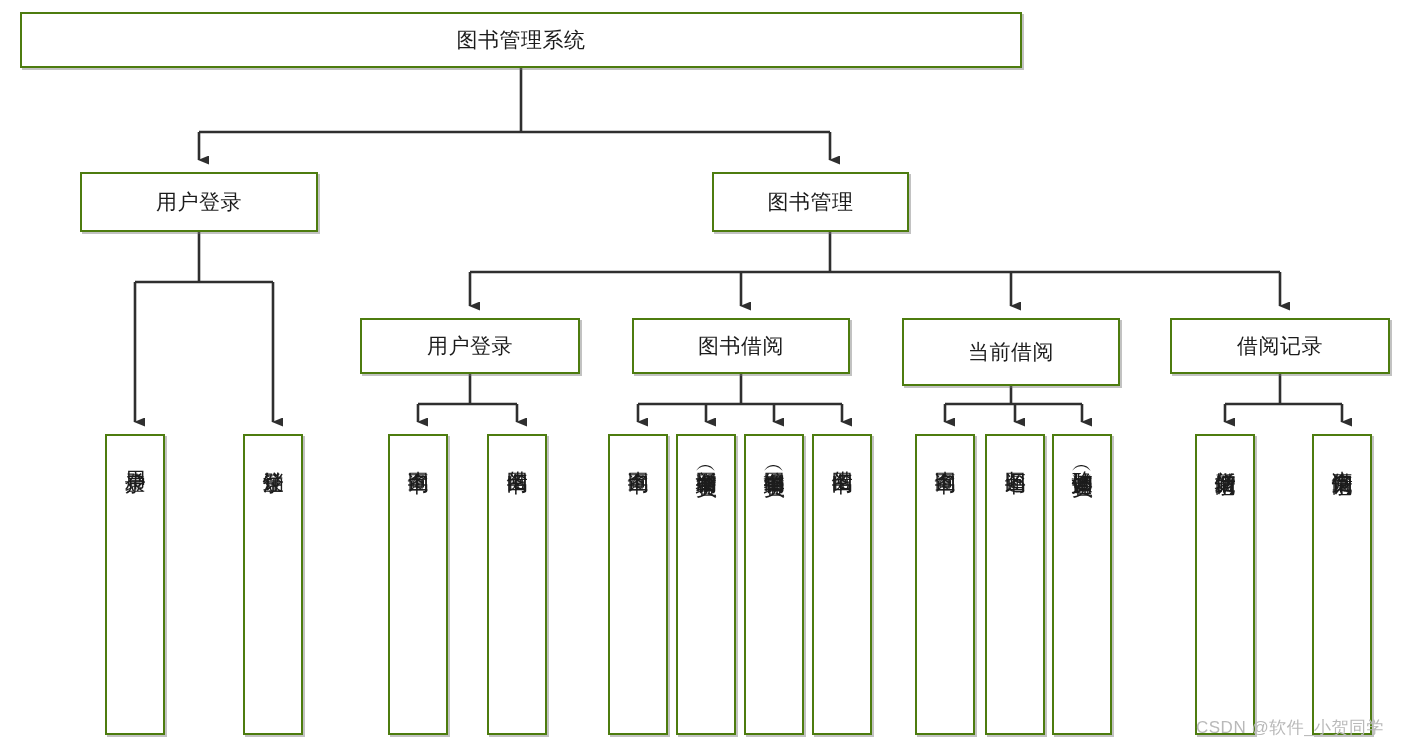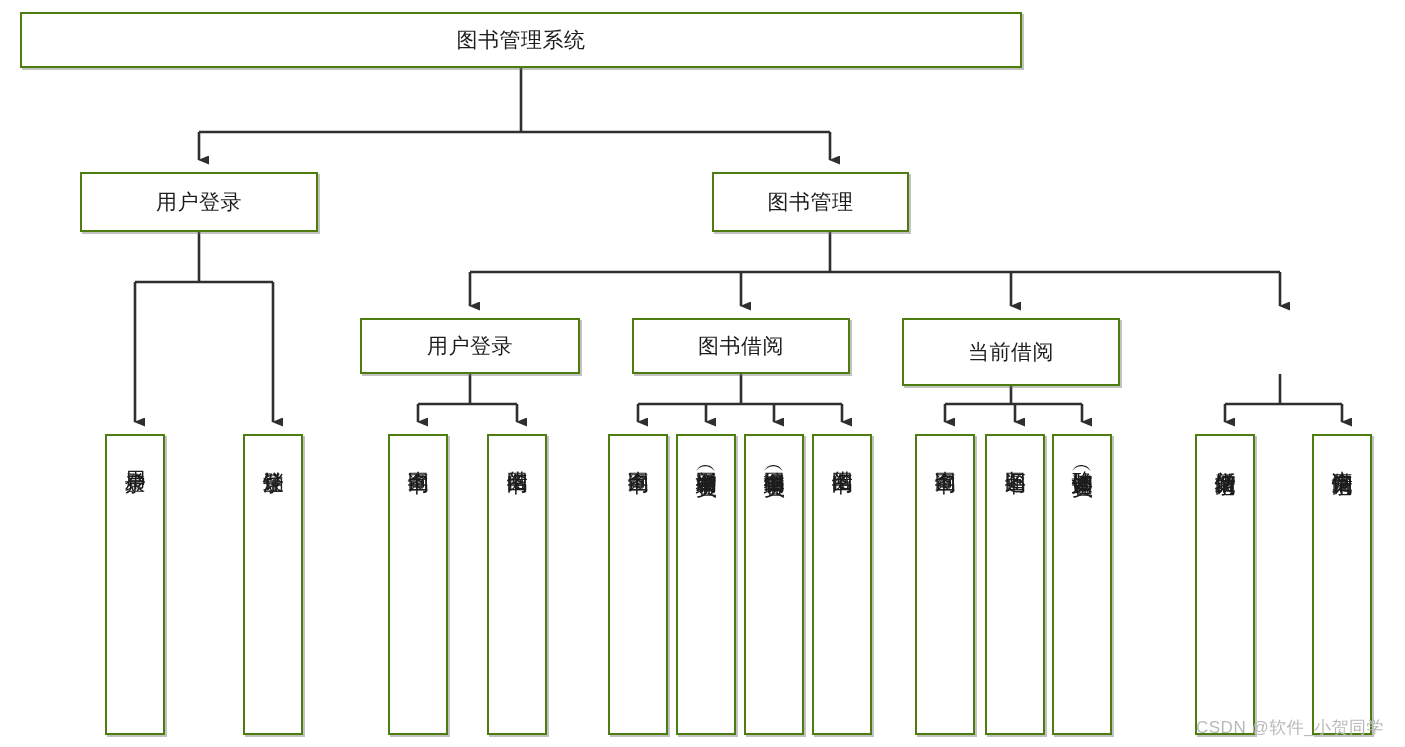--- a/index.html
+++ b/index.html
@@ -135,20 +135,23 @@
 
   <div class="node" id="node-l3-0" style="left: 360px; top: 318px; width: 220px; height: 56px;">
     <span class="node-label">用户登录</span>
   </div>
   <div class="node" id="node-l3-1" style="left: 632px; top: 318px; width: 218px; height: 56px;">
     <span class="node-label">图书借阅</span>
   </div>
   <div class="node" id="node-l3-2" style="left: 902px; top: 318px; width: 218px; height: 68px;">
     <span class="node-label">当前借阅</span>
   </div>
+  <div class="node" id="node-l3-3" style="left: 1170px; top: 318px; width: 220px; height: 56px;">
+    <span class="node-label">借阅记录</span>
+  </div>
 
   <div class="node leaf" id="node-leaf-0" style="left: 105px; top: 434px; width: 60px; height: 301px;">
     <span class="node-label">用户登录</span>
   </div>
   <div class="node leaf" id="node-leaf-1" style="left: 243px; top: 434px; width: 60px; height: 301px;">
     <span class="node-label">注销登录</span>
   </div>
   <div class="node leaf" id="node-leaf-2" style="left: 388px; top: 434px; width: 60px; height: 301px;">
     <span class="node-label">查询图书</span>
   </div>

